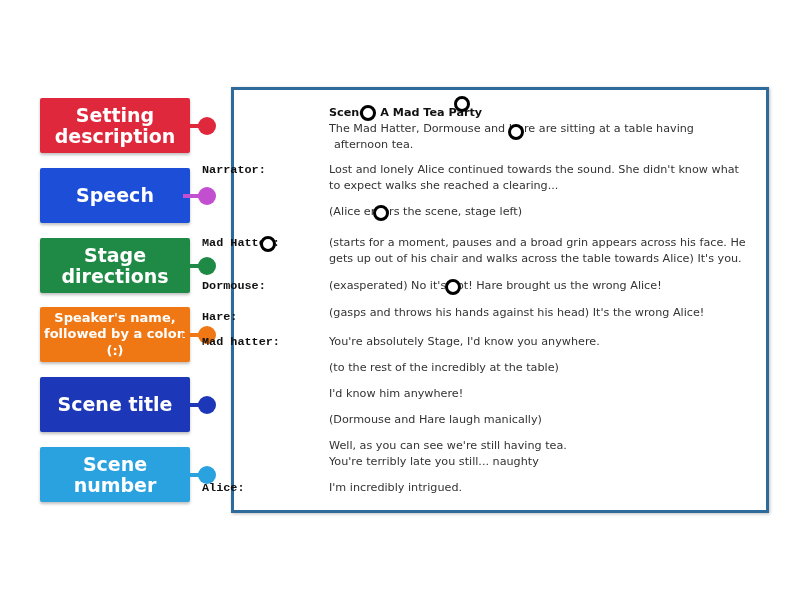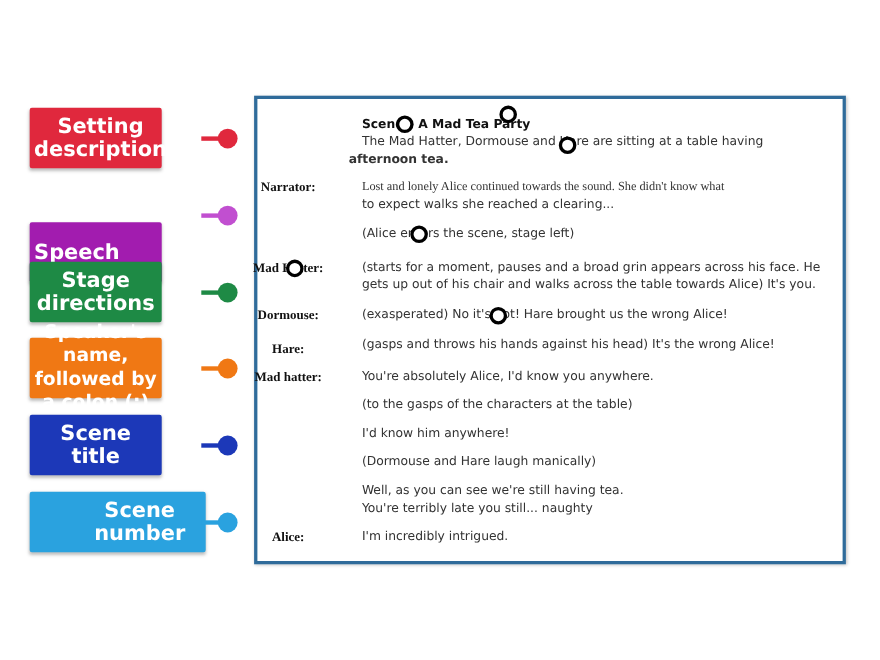--- a/index.html
+++ b/index.html
@@ -1,65 +1,65 @@
 <!DOCTYPE html>
 <html><head>
   <meta charset="utf-8">
   <style>
     html, body { margin: 0; padding: 0; }
     body {
       width: 800px; height: 600px; background: #ffffff; position: relative; overflow: hidden;
       font-family: "DejaVu Sans", sans-serif;
     }
     .label-box {
-      position: absolute; left: 27px; width: 120px; height: 55px;
+      position: absolute; left: 40px; width: 150px; height: 55px;
       border-radius: 2px; color: #ffffff; font-weight: bold;
-      display: flex; align-items: center; justify-content: flex-start; text-align: center;
+      display: flex; align-items: center; justify-content: center; text-align: center;
       font-family: "DejaVu Sans", sans-serif; box-shadow: 0 2px 3px rgba(0,0,0,0.25);
       cursor: pointer; line-height: 1.08;
     }
     .label-box .txt { display: block; padding: 0 4px; }
     .lg { font-size: 19px; }
-    .sm { font-size: 17px; line-height: 1.25; }
+    .sm { font-size: 13px; line-height: 1.25; }
     .connector {
       position: absolute; left: 183px; height: 4px; width: 18px;
     }
     .dot {
       position: absolute; width: 18px; height: 18px; border-radius: 50%; left: 198px;
       cursor: pointer;
     }
     .doc {
       position: absolute; left: 231px; top: 87px; width: 532px; height: 420px;
       border: 3px solid #2f6b9a; background: #ffffff;
       box-shadow: 1px 1px 3px rgba(0,0,0,0.25);
     }
     .line {
       position: absolute; font-family: "DejaVu Sans", sans-serif; font-size: 11.2px;
       color: #333333; line-height: 16px; white-space: nowrap;
     }
     .spk {
-      position: absolute; width: 120px; text-align: center; font-weight: bold;
-      font-family: Liberation Serif, serif; font-size: 11.8px; color: #111111; line-height: 16px;
+      position: absolute; width: 120px; text-align: left; font-weight: bold;
+      font-family: Liberation Mono, monospace; font-size: 11.8px; color: #111111; line-height: 16px;
     }
     .title { font-weight: bold; color: #111; }
     .marker {
       position: absolute; width: 10px; height: 10px; border: 3px solid #000000;
       border-radius: 50%; background: #ffffff; cursor: pointer;
     }
   </style>
 </head>
 <body>
 
 <div class="label-box lg" style="top:98px;background:#e0283d;">
   <span class="txt">Setting description</span>
 </div>
 <div class="connector" style="top:124px;background:#e0283d;"></div>
 <div class="dot" style="top:117px;background:#e0283d;"></div>
 
-<div class="label-box lg" style="top:168px;background:#a21caf;margin-top:34px;">
+<div class="label-box lg" style="top:168px;background:#1d4ed8;">
   <span class="txt">Speech</span>
 </div>
 <div class="connector" style="top:194px;background:#c14fd0;"></div>
 <div class="dot" style="top:187px;background:#c14fd0;"></div>
 
 <div class="label-box lg" style="top:238px;background:#1e8a45;">
   <span class="txt">Stage directions</span>
 </div>
 <div class="connector" style="top:264px;background:#1e8a45;"></div>
 <div class="dot" style="top:257px;background:#1e8a45;"></div>
@@ -69,52 +69,52 @@
 </div>
 <div class="connector" style="top:333px;background:#f07814;"></div>
 <div class="dot" style="top:326px;background:#f07814;"></div>
 
 <div class="label-box lg" style="top:377px;background:#1c38b8;">
   <span class="txt">Scene title</span>
 </div>
 <div class="connector" style="top:403px;background:#1c38b8;"></div>
 <div class="dot" style="top:396px;background:#1c38b8;"></div>
 
-<div class="label-box lg" style="top:447px;background:#2aa2df;padding-left:40px;">
+<div class="label-box lg" style="top:447px;background:#2aa2df;">
   <span class="txt">Scene number</span>
 </div>
 <div class="connector" style="top:473px;background:#2aa2df;"></div>
 <div class="dot" style="top:466px;background:#2aa2df;"></div>
 
 <div class="doc"></div>
 
 <div class="line title" style="left:329px;top:105px;">Scene – A Mad Tea Party</div>
 <div class="line" style="left:329px;top:121px;">The Mad Hatter, Dormouse and Hare are sitting at a table having</div>
-<div class="line" style="left:317px;top:137px;font-weight:bold;">afternoon tea.</div>
+<div class="line" style="left:334px;top:137px;">afternoon tea.</div>
 
 <div class="spk" style="left:202px;top:162px;">Narrator:</div>
-<div class="line" style="left:329px;top:162px;font-family:Liberation Serif, serif;">Lost and lonely Alice continued towards the sound. She didn't know what</div>
+<div class="line" style="left:329px;top:162px;">Lost and lonely Alice continued towards the sound. She didn't know what</div>
 <div class="line" style="left:329px;top:178px;">to expect walks she reached a clearing...</div>
 
 <div class="line" style="left:329px;top:204px;">(Alice enters the scene, stage left)</div>
 
 <div class="spk" style="left:202px;top:235px;">Mad Hatter:</div>
 <div class="line" style="left:329px;top:235px;">(starts for a moment, pauses and a broad grin appears across his face. He</div>
 <div class="line" style="left:329px;top:251px;">gets up out of his chair and walks across the table towards Alice) It's you.</div>
 
 <div class="spk" style="left:202px;top:278px;">Dormouse:</div>
 <div class="line" style="left:329px;top:278px;">(exasperated)  No it's not! Hare brought us the wrong Alice!</div>
 
 <div class="spk" style="left:202px;top:309px;">Hare:</div>
 <div class="line" style="left:329px;top:305px;">(gasps and throws his hands against his head)  It's the wrong Alice!</div>
 
 <div class="spk" style="left:202px;top:334px;">Mad hatter:</div>
-<div class="line" style="left:329px;top:334px;">You're absolutely Alice, I'd know you anywhere.</div>
+<div class="line" style="left:329px;top:334px;">You're absolutely Stage, I'd know you anywhere.</div>
 
-<div class="line" style="left:329px;top:360px;">(to the gasps of the characters at the table)</div>
+<div class="line" style="left:329px;top:360px;">(to the rest of the incredibly at the table)</div>
 <div class="line" style="left:329px;top:386px;">I'd know him anywhere!</div>
 <div class="line" style="left:329px;top:412px;text-align:right;">(Dormouse and Hare laugh manically)</div>
 <div class="line" style="left:329px;top:438px;text-align:right;">Well, as you can see we're still having tea.</div>
 <div class="line" style="left:329px;top:454px;">You're terribly late you still... naughty</div>
 
 <div class="spk" style="left:202px;top:480px;">Alice:</div>
 <div class="line" style="left:329px;top:480px;">I'm incredibly intrigued.</div>
 
 <div class="marker" style="left:360px;top:105px;"></div>
 <div class="marker" style="left:454px;top:96px;"></div>

